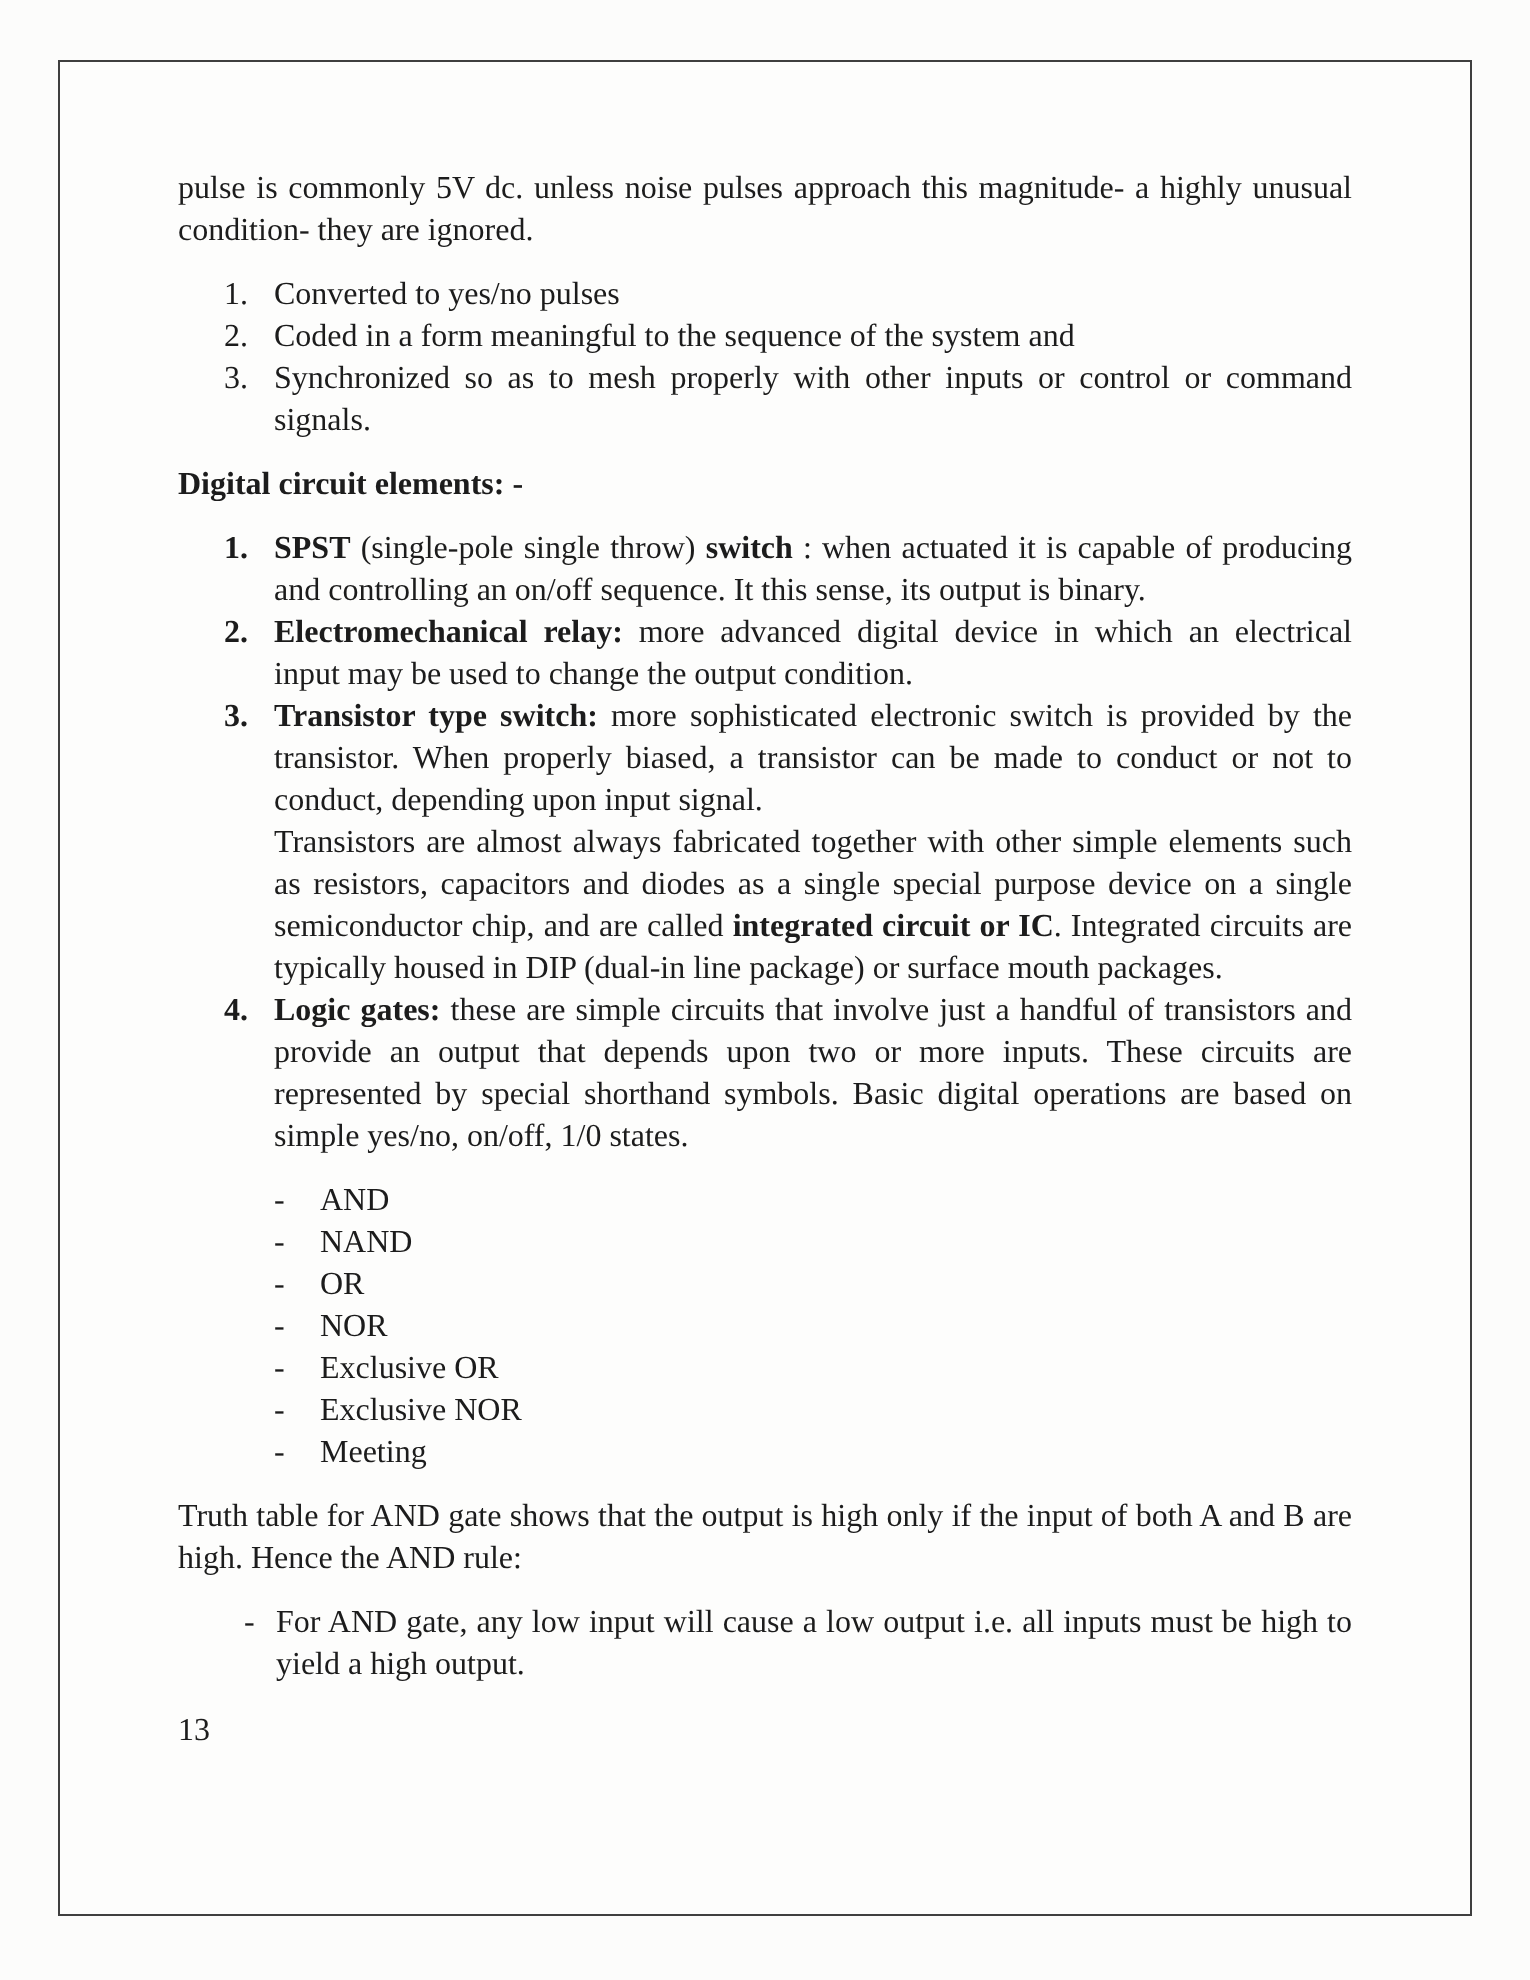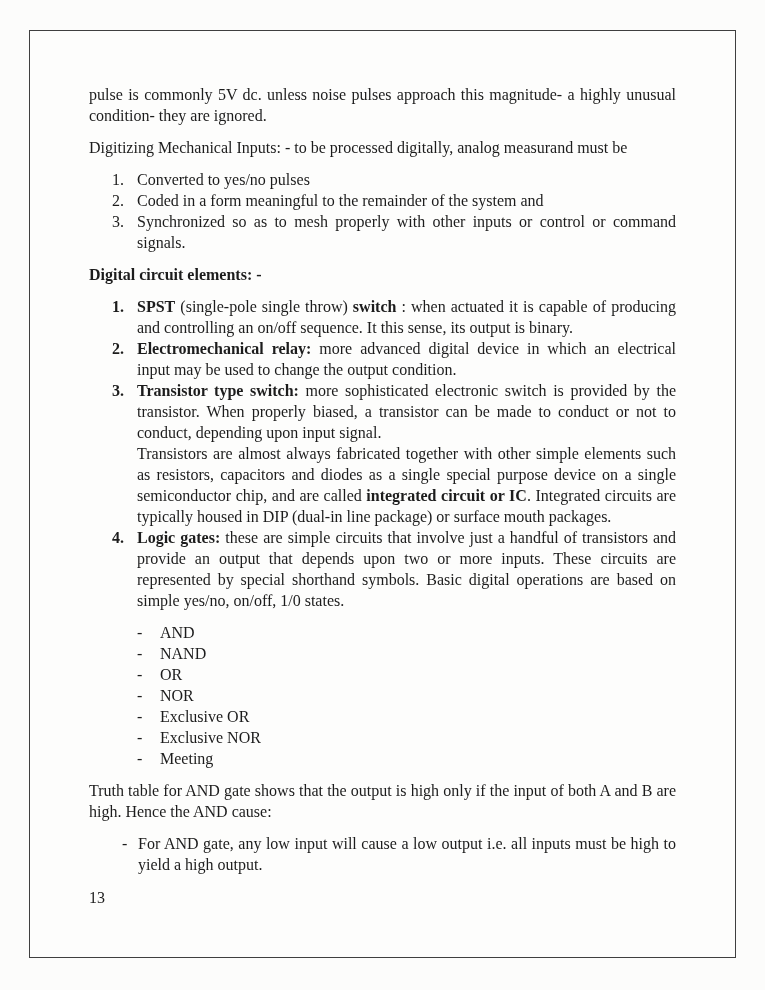--- a/index.html
+++ b/index.html
@@ -85,30 +85,29 @@
 </head>
 <body>
 
 <div class="sheet">
   <div class="frame"></div>
 
   <div class="content">
 
     <div class="para">pulse is commonly 5V dc. unless noise pulses approach this magnitude- a highly unusual condition- they are ignored.</div>
 
-    <div class="para">Digitizing Mechanical Inputs: - to be processed digitally, analog measurand must be</div>
 
     <div class="nlist">
       <div class="nitem">
         <span class="num">1.</span>
         <span class="itext">Converted to yes/no pulses</span>
       </div>
       <div class="nitem">
         <span class="num">2.</span>
-        <span class="itext">Coded in a form meaningful to the remainder of the system and</span>
+        <span class="itext">Coded in a form meaningful to the sequence of the system and</span>
       </div>
       <div class="nitem">
         <span class="num">3.</span>
         <span class="itext">Synchronized so as to mesh properly with other inputs or control or command signals.</span>
       </div>
     </div>
 
 
     <div class="heading">Digital circuit elements: -</div>
 
@@ -164,21 +163,21 @@
       <div class="gitem">
         <span class="dash">-</span>
         <span class="gtext">Exclusive NOR</span>
       </div>
       <div class="gitem">
         <span class="dash">-</span>
         <span class="gtext">Meeting</span>
       </div>
     </div>
 
-    <div class="para">Truth table for AND gate shows that the output is high only if the input of both A and B are high. Hence the AND cause:</div>
+    <div class="para">Truth table for AND gate shows that the output is high only if the input of both A and B are high. Hence the AND rule:</div>
 
     <div class="ritem">
       <span class="dash">-</span>
       <span class="rtext">For AND gate, any low input will cause a low output i.e. all inputs must be high to yield a high output.</span>
     </div>
 
     <div class="pagenum">13</div>
 
   </div>
 </div>

